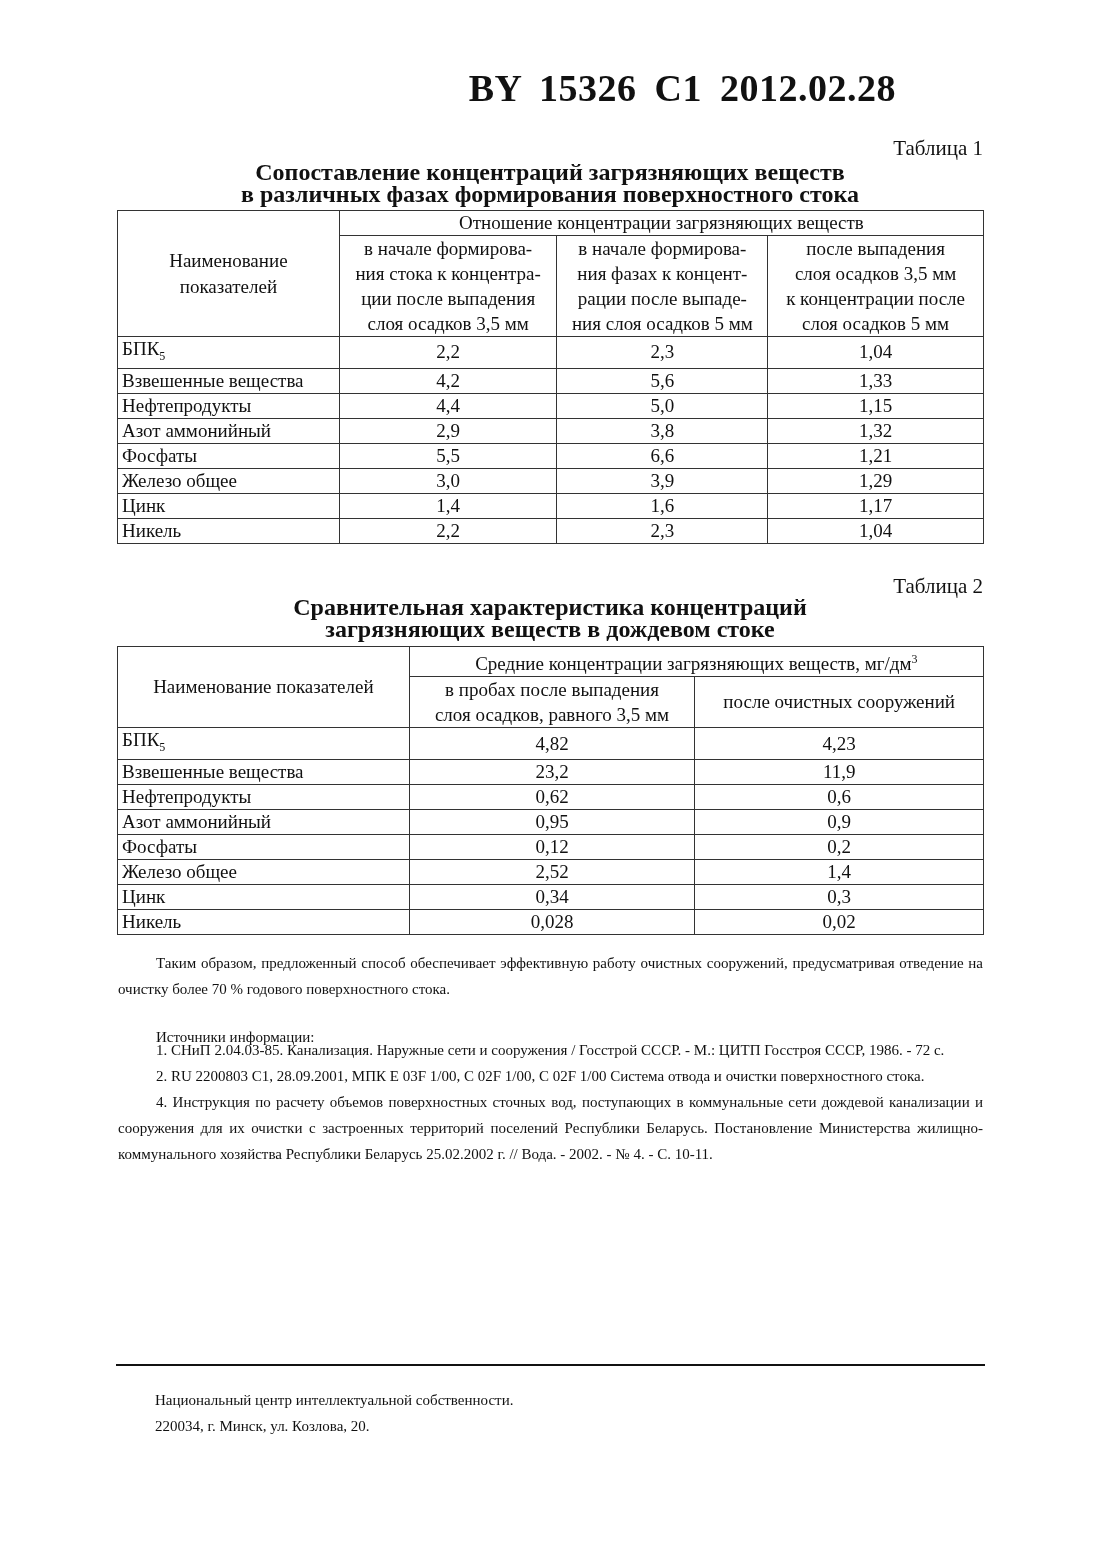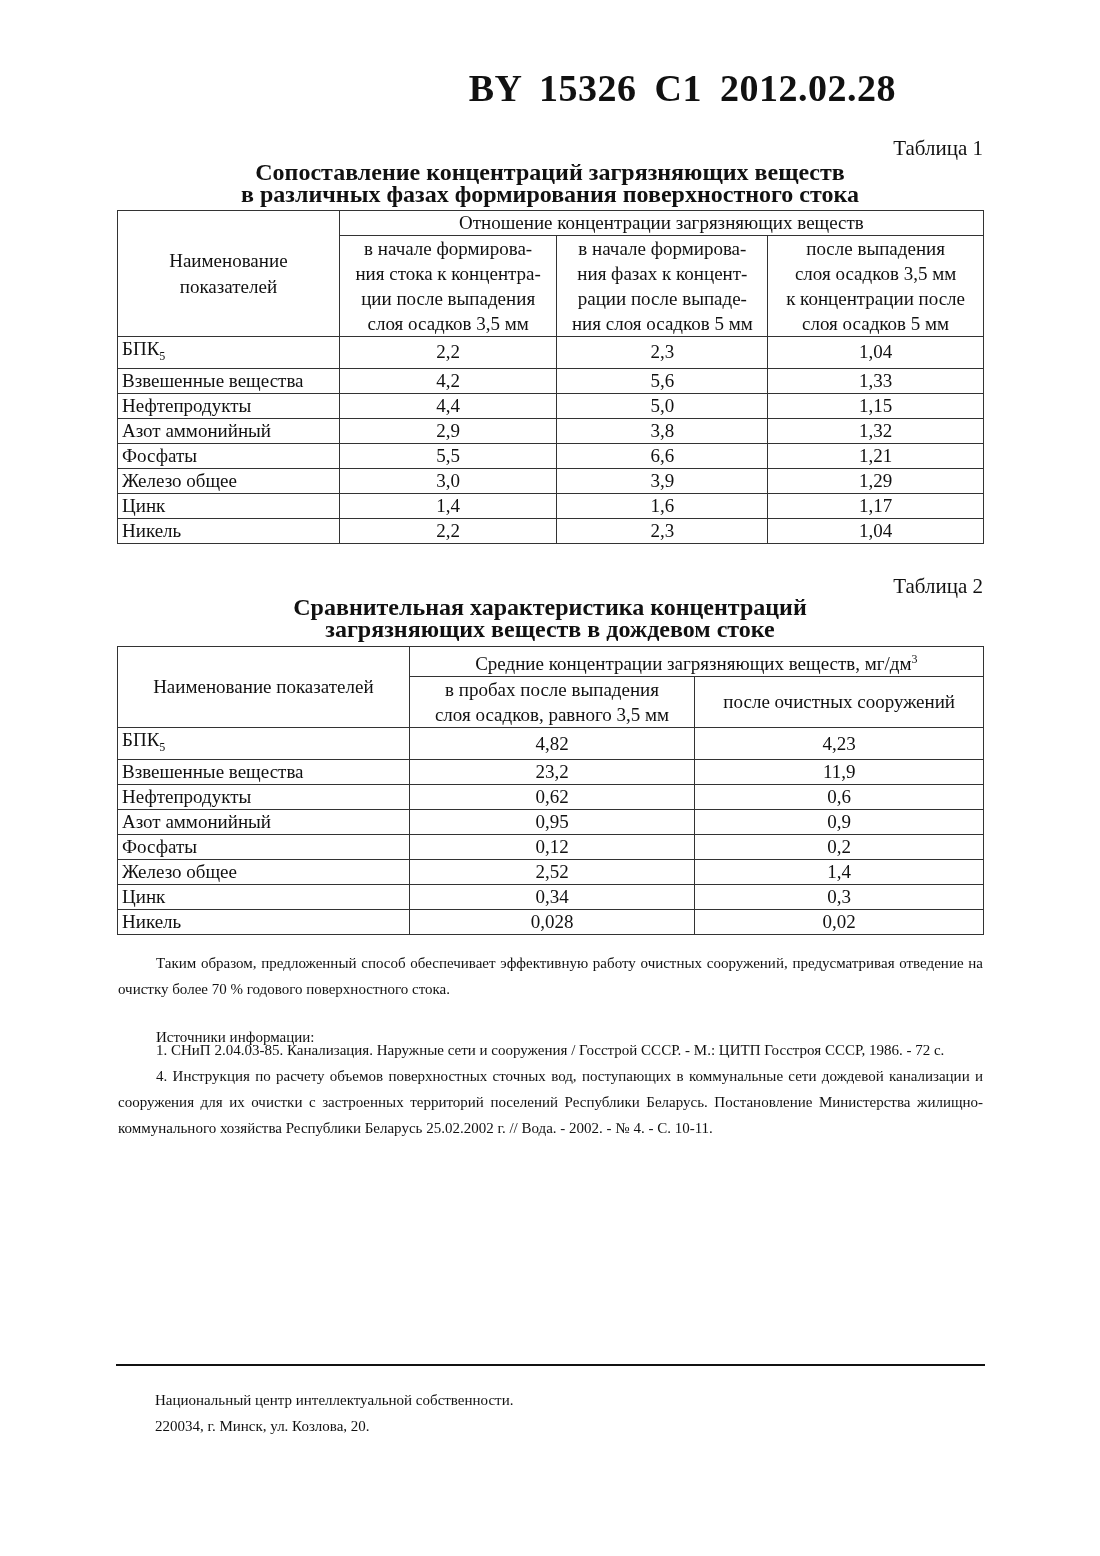--- a/index.html
+++ b/index.html
@@ -187,20 +187,21 @@
         <td class="c">0,028</td>
         <td class="c">0,02</td>
       </tr>
     </tbody>
 </table>
 
 <div class="para indent" style="top:950px;">Таким образом, предложенный способ обеспечивает эффективную работу очистных сооружений, предусматривая отведение на очистку более 70 % годового поверхностного стока.</div>
 <div class="para indent" style="top:1024px;">Источники информации:</div>
 <div class="para" style="top:1037px;">
   <div class="indent">1. СНиП 2.04.03-85. Канализация. Наружные сети и сооружения / Госстрой СССР. - М.: ЦИТП Госстроя СССР, 1986. - 72 с.</div>
+  <div class="indent">2. RU 2200803 C1, 28.09.2001, МПК E 03F 1/00, C 02F 1/00, C 02F 1/00 Система отвода и очистки поверхностного стока.</div>
   <div class="indent">4. Инструкция по расчету объемов поверхностных сточных вод, поступающих в коммунальные сети дождевой канализации и сооружения для их очистки с застроенных территорий поселений Республики Беларусь. Постановление Министерства жилищно-коммунального хозяйства Республики Беларусь 25.02.2002 г. // Вода. - 2002. - № 4. - С. 10-11.</div>
 </div>
 
 <div class="rule"></div>
 <div class="para" style="top:1387px; left:155px; text-align:left;">
   <div>Национальный центр интеллектуальной собственности.</div>
   <div>220034, г. Минск, ул. Козлова, 20.</div>
 </div>
 
 </body></html>

